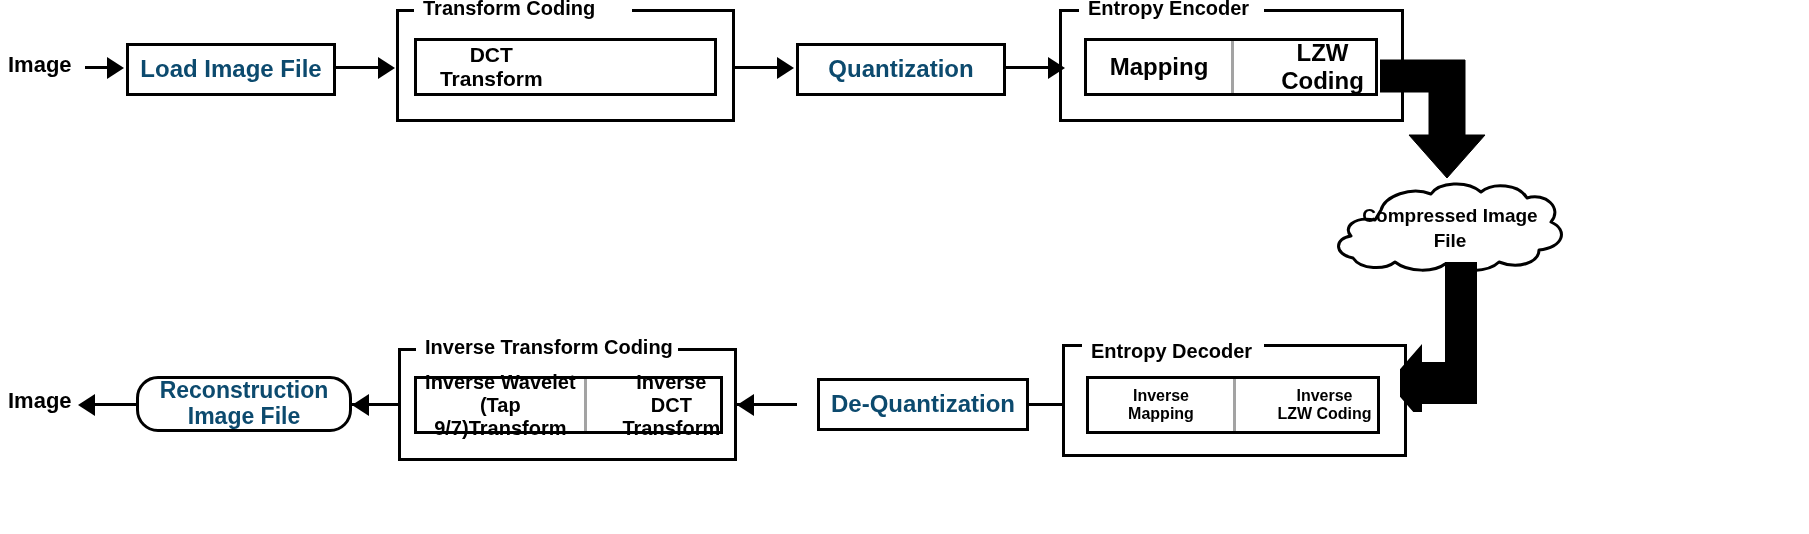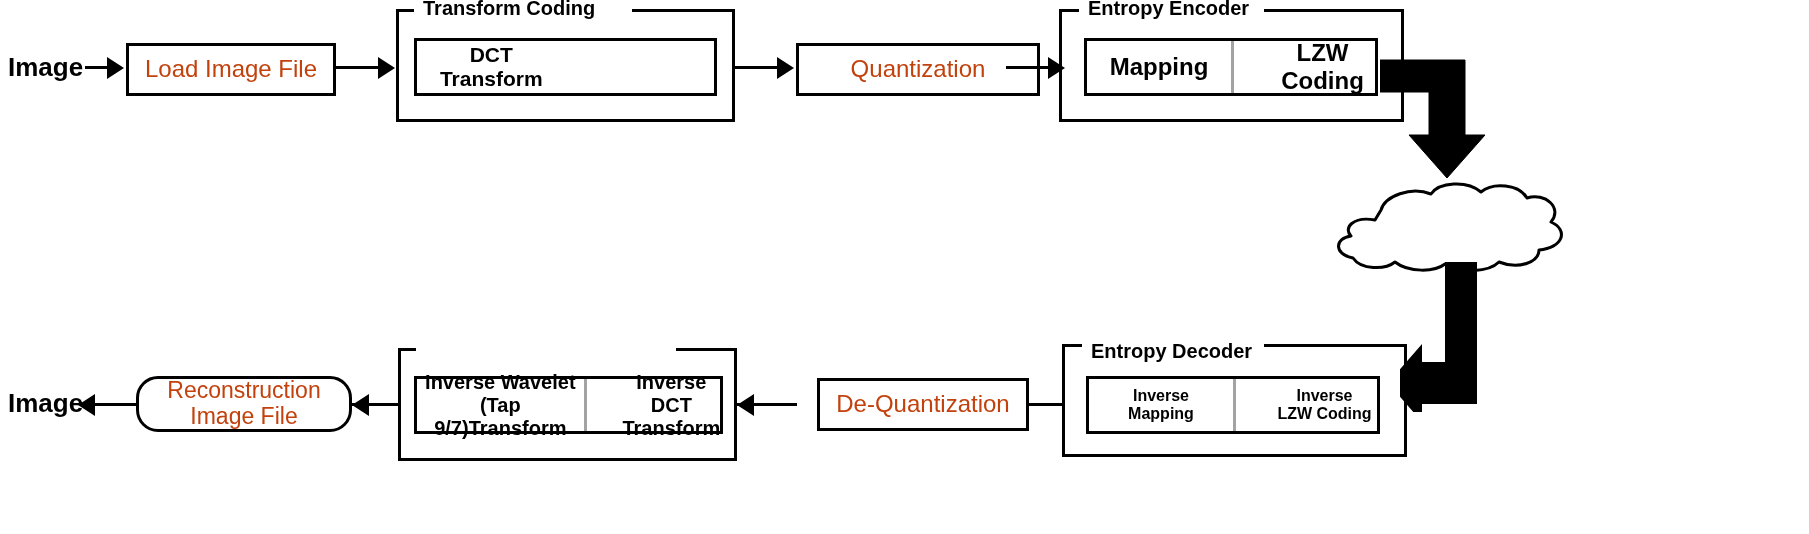--- a/index.html
+++ b/index.html
@@ -22,22 +22,22 @@
   
   .box {
     position: absolute;
     box-sizing: border-box;
     border: 3px solid #000;
     background: #fff;
     display: flex;
     align-items: center;
     justify-content: center;
     text-align: center;
-    font-weight: normal;
-    color: #c2410c;
+    font-weight: bold;
+    color: #0c4a6e;
     line-height: 1.12;
   }
   .box.big   { font-size: 24px; }
 
   
   .split {
     position: absolute;
     box-sizing: border-box;
     border: 3px solid #000;
     background: #fff;
@@ -92,21 +92,21 @@
     width: 0; height: 0;
     border-top: 11px solid transparent;
     border-bottom: 11px solid transparent;
     border-right: 17px solid #000;
   }
 
   
   .side-label {
     position: absolute;
     font-weight: bold;
-    font-size: 26px;
+    font-size: 22px;
     color: #000;
     white-space: nowrap;
   }
 
   
   .cloud-wrap { position: absolute; }
   .cloud-text {
     position: absolute;
     left: 0; right: 0;
     text-align: center;
@@ -141,21 +141,21 @@
     <div class="g-label" style="left:22px;">Transform Coding</div>
   </div>
 
   <div class="split" style="left:414px; top:38px; width:303px; height:58px;">
     <div class="cell sub" style="width:50%; font-size:21px;">DCT Transform</div>
   </div>
 
   <div class="line-h" style="left:735px; top:66px; width:52px;"></div>
   <div class="arrow-r" style="left:777px; top:57px;"></div>
 
-  <div class="box big" style="left:796px; top:43px; width:244px; height:53px;">Quantization</div>
+  <div class="box big" style="left:796px; top:43px; width:210px; height:53px;">Quantization</div>
 
   <div class="line-h" style="left:1006px; top:66px; width:52px;"></div>
   <div class="arrow-r" style="left:1048px; top:57px;"></div>
 
   <div class="group" style="left:1059px; top:9px; width:345px; height:113px;">
     <div class="g-left"></div>
     <div class="g-bottom"></div>
     <div class="g-right"></div>
     <div class="g-top-l" style="width:20px;"></div>
     <div class="g-top-r" style="width:140px;"></div>
@@ -180,20 +180,22 @@
                C 86 95, 112 94, 122 86
                C 138 96, 166 94, 176 84
                C 196 92, 216 84, 216 72
                C 240 70, 246 52, 228 44
                C 240 30, 222 14, 204 20
                C 196 6, 170 4, 158 14
                C 144 2, 116 4, 108 16
                C 88 8, 62 18, 58 32
                Z" fill="#ffffff" stroke="#000000" stroke-width="3" stroke-linejoin="round"></path>
     </svg>
+    <div class="cloud-text" style="top:26px;">Compressed Image
+File</div>
   </div>
 
   <svg class="abs" style="left:1400px; top:262px; width:180px; height:150px;" viewBox="0 0 180 150">
     <path d="M 48 0 L 48 108 L 48 124 L 0 124 L 0 108
              L 12 108 L 12 140 L 48 140 L 48 0
              Z" fill="none" stroke="none"></path>
     <path d="M 45 0
              L 77 0
              L 77 120
              L 45 120
@@ -231,20 +233,21 @@
 
   <div class="line-h" style="left:737px; top:403px; width:60px;"></div>
   <div class="arrow-l" style="left:737px; top:394px;"></div>
 
   <div class="group" style="left:398px; top:348px; width:339px; height:113px;">
     <div class="g-left"></div>
     <div class="g-bottom"></div>
     <div class="g-right"></div>
     <div class="g-top-l" style="width:18px;"></div>
     <div class="g-top-r" style="width:61px;"></div>
+    <div class="g-label" style="left:22px;">Inverse Transform Coding</div>
   </div>
 
   <div class="split" style="left:414px; top:376px; width:309px; height:58px;">
     <div class="cell" style="width:55%; font-size:20px; white-space:pre-line;">Inverse Wavelet
 (Tap 9/7)Transform</div>
     <div class="cell" style="width:45%; font-size:20px; white-space:pre-line;">Inverse
 DCT Transform</div>
   </div>
 
   <div class="line-h" style="left:352px; top:403px; width:46px;"></div>

